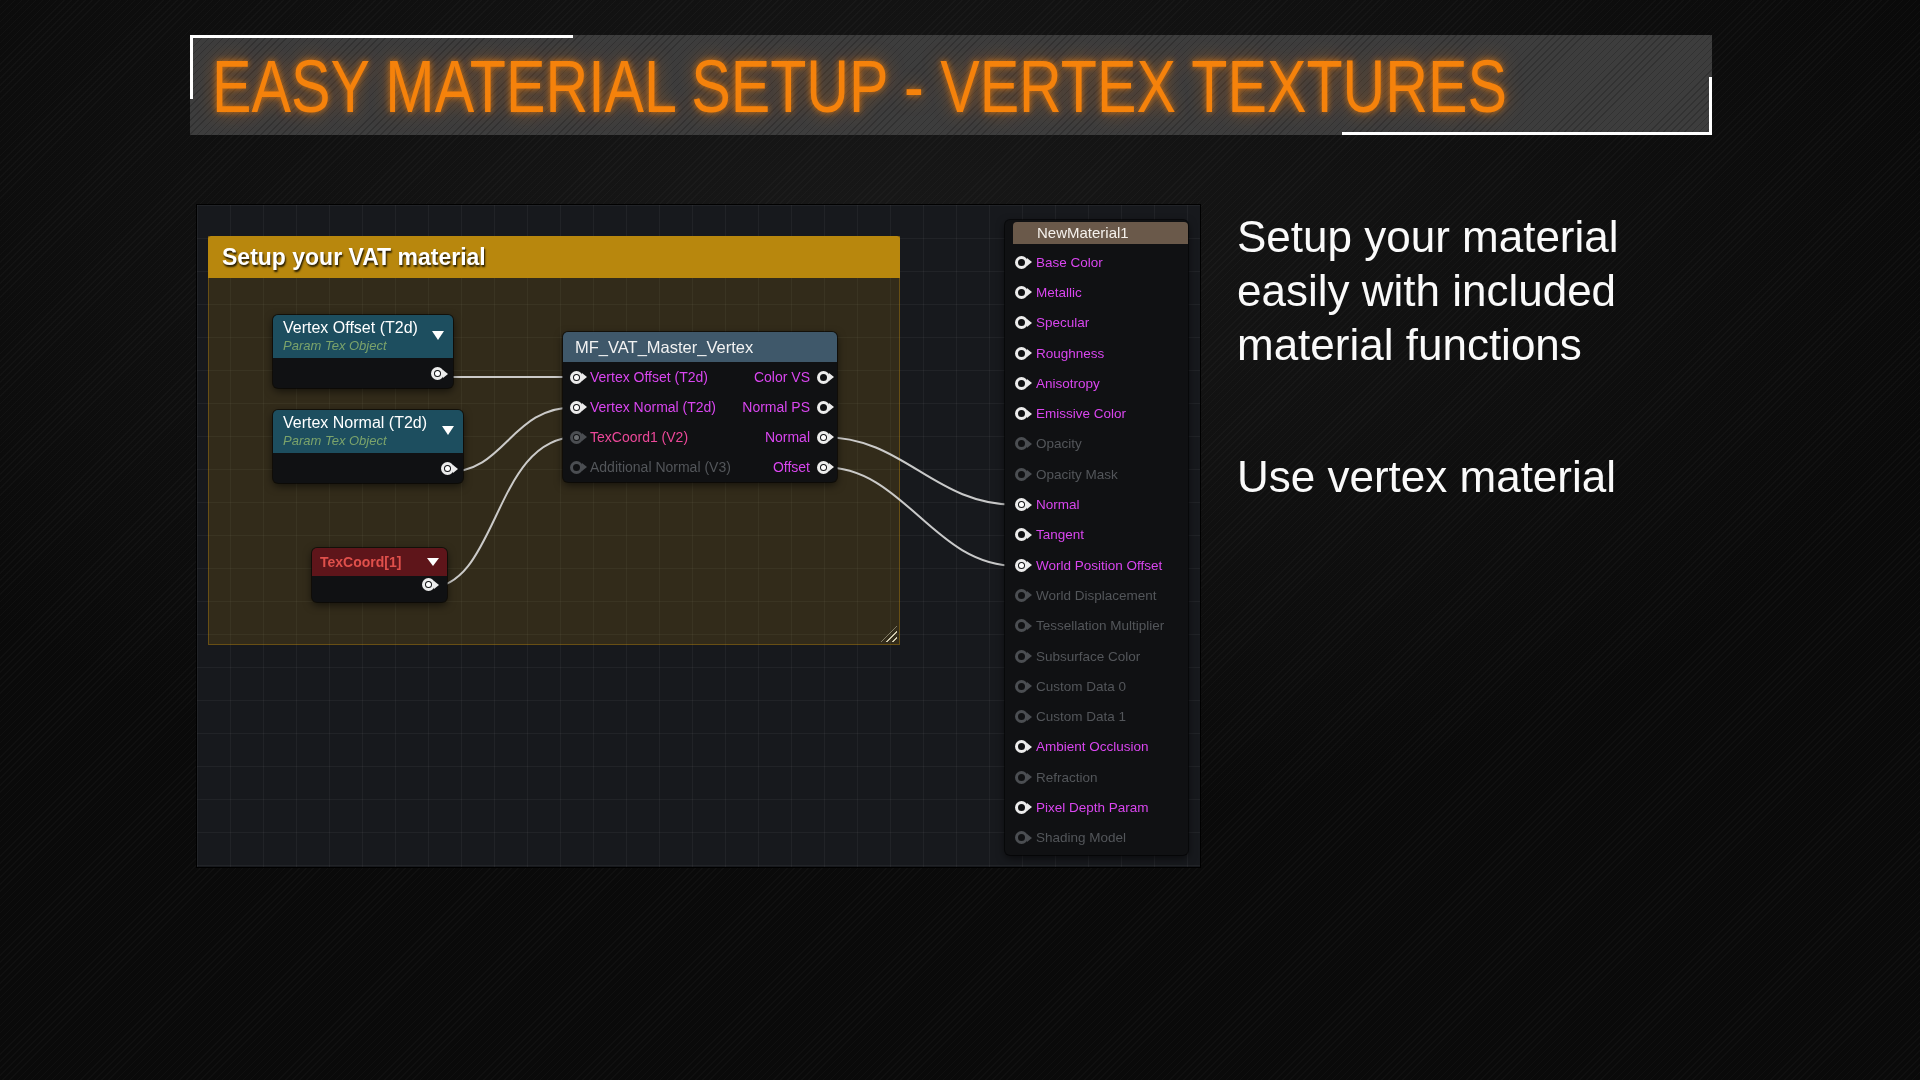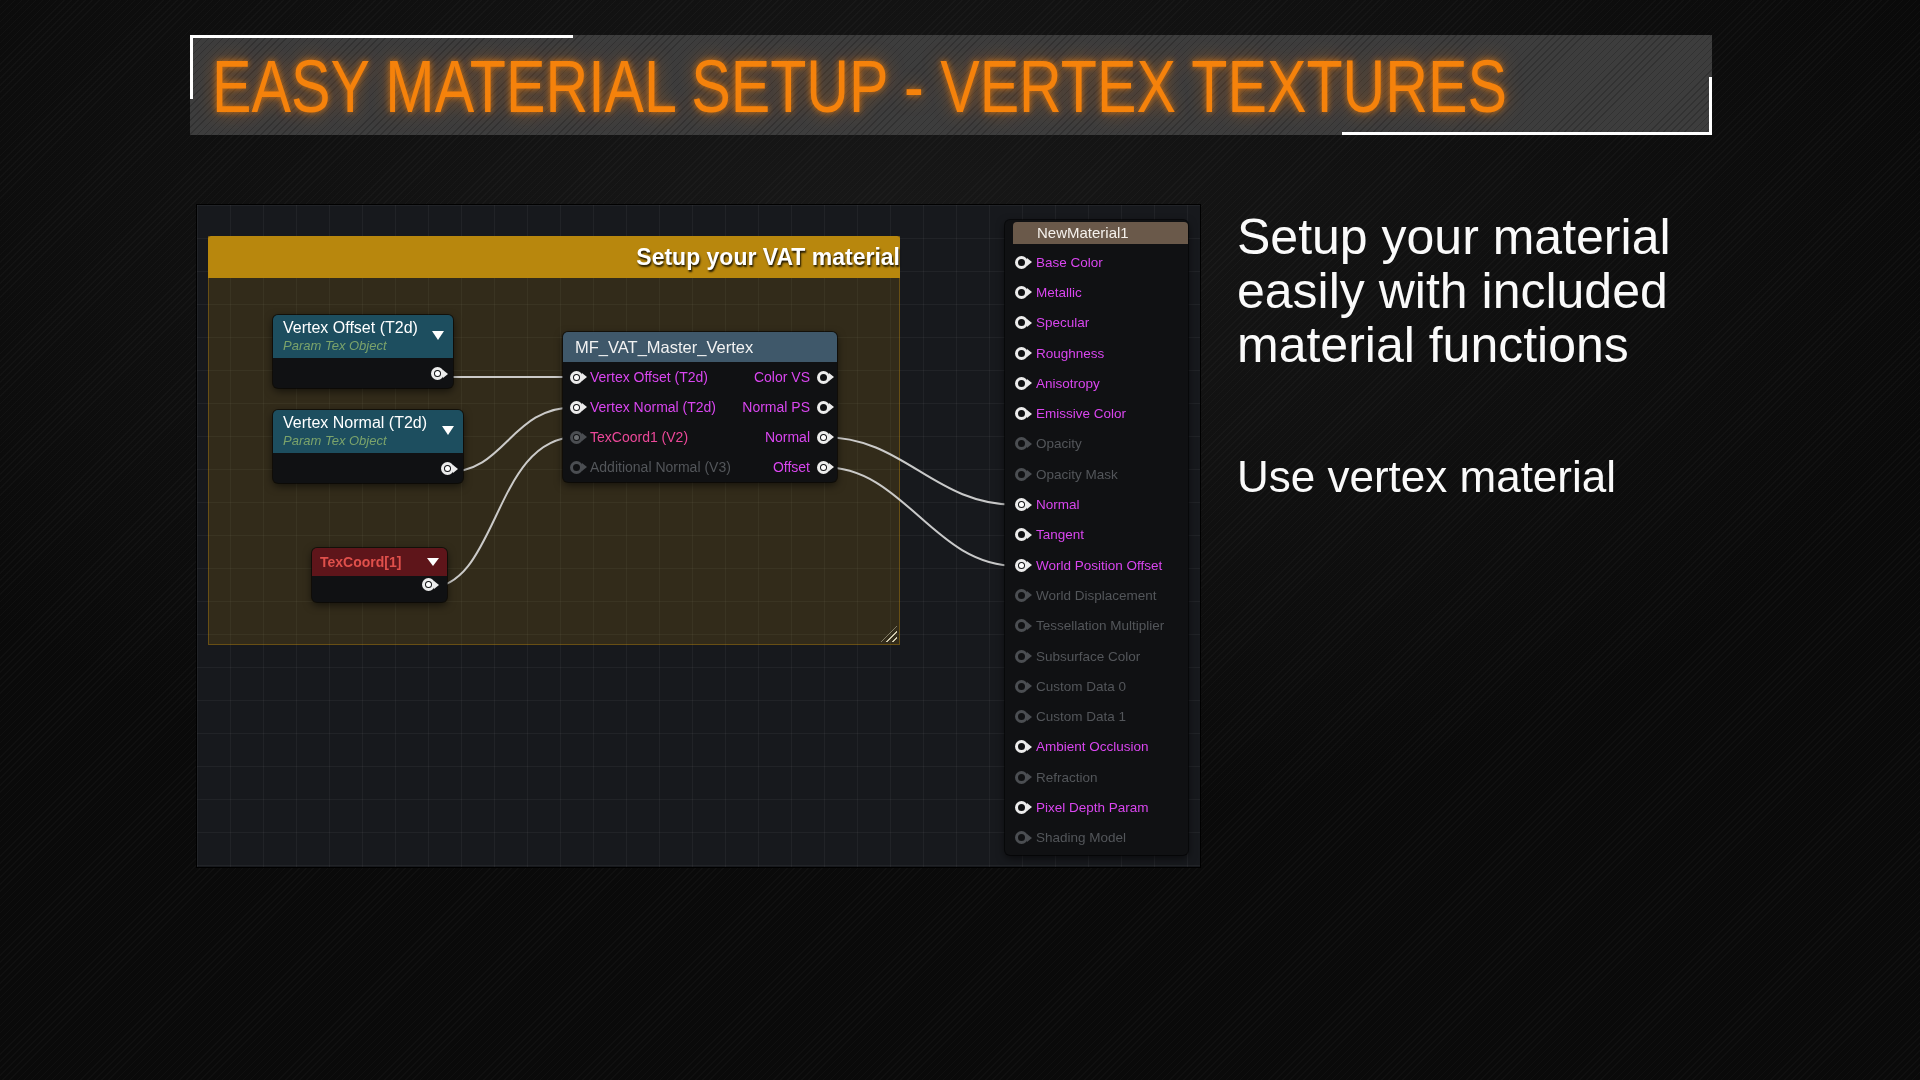--- a/index.html
+++ b/index.html
@@ -42,22 +42,22 @@
     box-shadow:0 0 0 1px #000;
   }
   .wires { position:absolute; left:0; top:0; width:1003px; height:662px; pointer-events:none; }
   .wires path { stroke:#d8d8d8; stroke-width:2; fill:none; opacity:0.92; }
 
   
   .comment { position:absolute; left:11px; top:31px; width:692px; height:409px;
     background:rgba(184,135,13,0.17); border:1px solid rgba(184,135,13,0.40); border-top:none; }
   .comment-header { position:absolute; left:-1px; top:0; right:-1px; height:42px;
     background:#B8870D; border-radius:3px 3px 0 0; }
-  .comment-title { font-size:23px; font-weight:700; color:#fff; line-height:42px; 
-    text-shadow:1px 2px 2px rgba(0,0,0,0.85);text-align:right; }
+  .comment-title { font-size:23px; font-weight:700; color:#fff; line-height:42px; padding-left:14px;
+    text-shadow:1px 2px 2px rgba(0,0,0,0.85); }
   .comment-handle { position:absolute; right:2px; bottom:2px; width:16px; height:16px;
     background:repeating-linear-gradient(135deg, transparent 0 2.5px, #cfc9ae 2.5px 4px);
     clip-path:polygon(100% 0, 100% 100%, 0 100%); cursor:nwse-resize; }
 
   
   .node { position:absolute; background:#101113; border-radius:5px;
     box-shadow:0 3px 9px rgba(0,0,0,0.6), 0 0 0 1px rgba(0,0,0,0.55); }
   .node-header { border-radius:5px 5px 0 0; position:relative; }
 
   .node-vo { left:76px; top:110px; width:180px; height:73px; }
@@ -104,21 +104,21 @@
   .state-dimlinked .lbl { color:#ec4899; }
 
   
   .out-pin { position:absolute; }
   .node-vo .out-pin { right:9px; bottom:4px; }
   .node-vn .out-pin { right:9px; bottom:4px; }
   .node-tc .out-pin { right:12px; bottom:7px; }
 
   
   .side-text { position:absolute; left:1237px; top:210px; width:440px;
-    font-size:50px; line-height:54px; font-weight:300; color:#fafafa; }
+    font-size:44px; line-height:54px; font-weight:300; color:#fafafa; }
   .side-text-2 { position:absolute; left:1237px; top:450px; width:440px;
     font-size:44px; line-height:54px; font-weight:300; color:#fafafa; white-space:nowrap; }
 </style>
 </head>
 <body>
 
 <div class="slide">
 
   <div class="titlebar">
     <div class="bracket-tl"></div>

